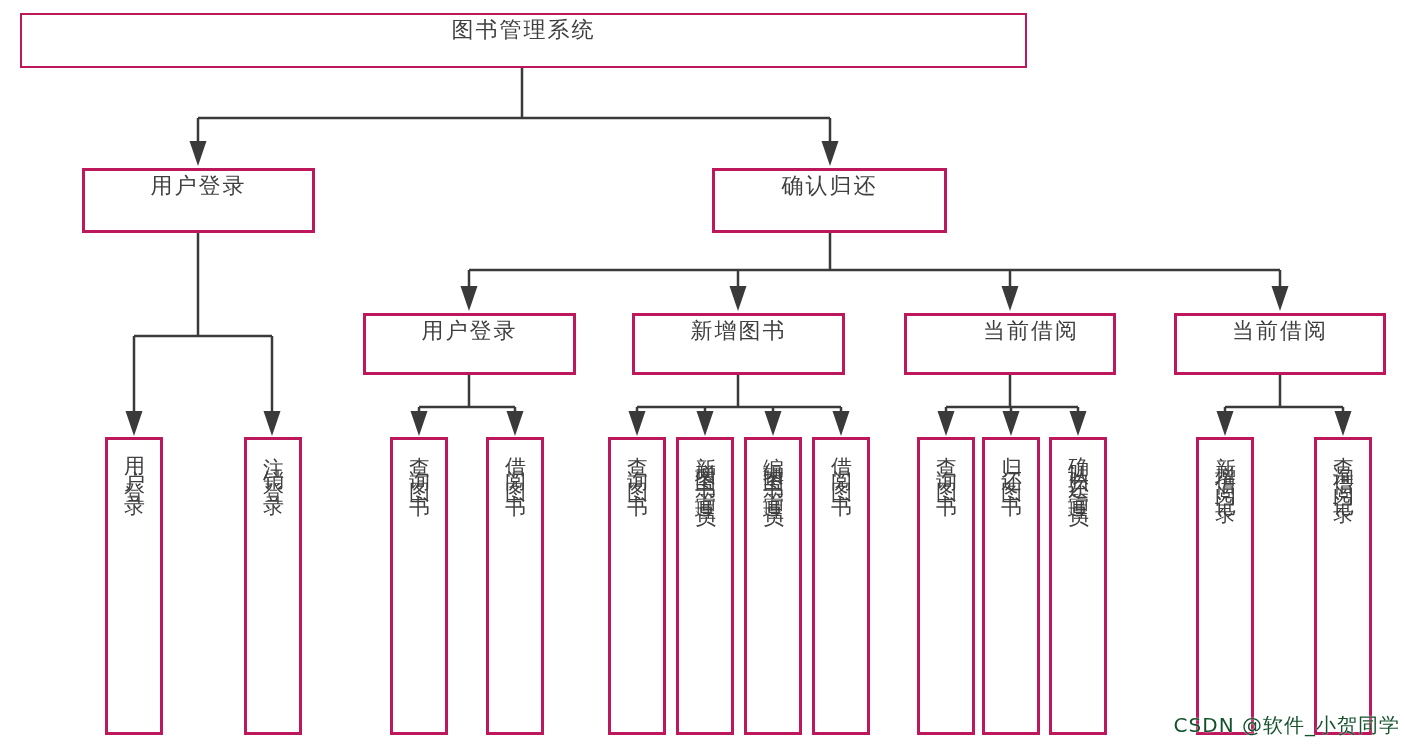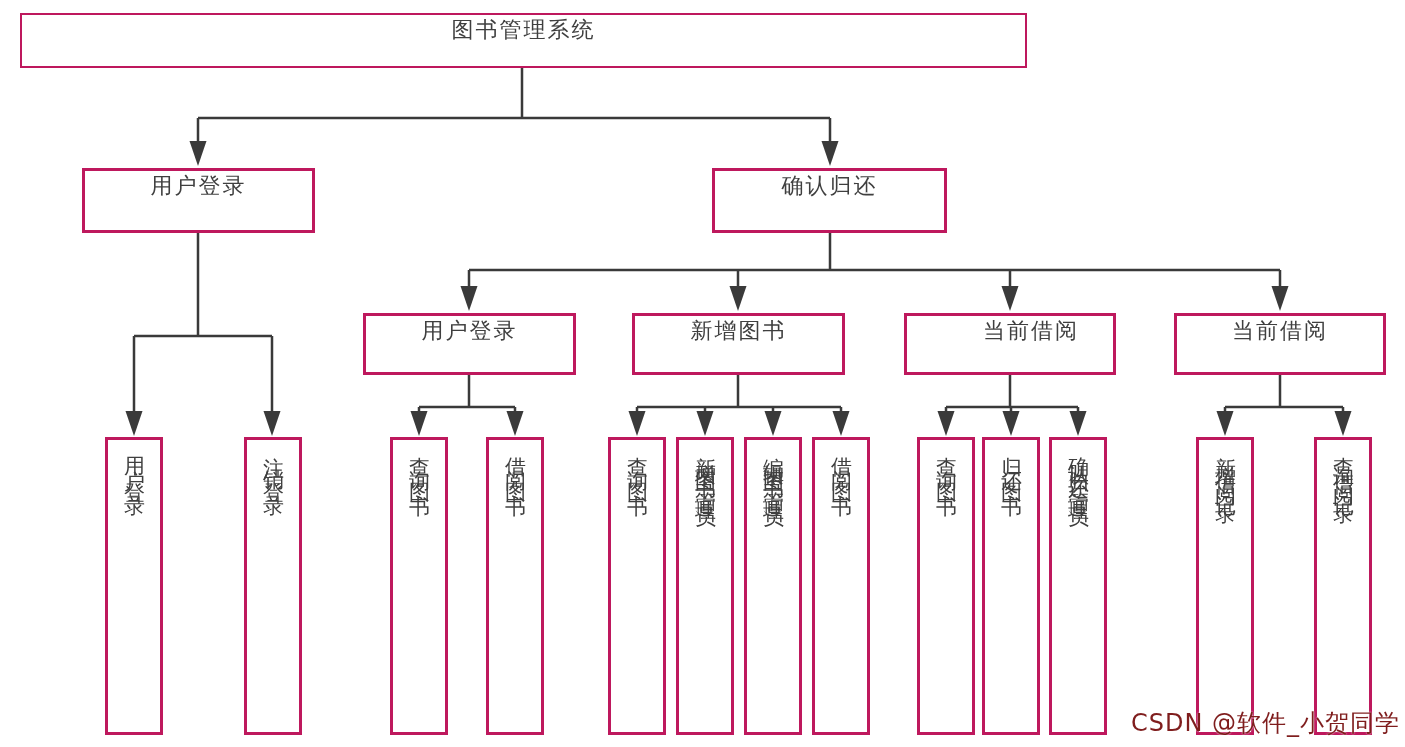--- a/index.html
+++ b/index.html
@@ -18,21 +18,21 @@
   .leaf  { overflow:hidden; }
   .leaf .vtext {
     writing-mode:vertical-rl; text-orientation:mixed;
     font-size:21px; line-height:1; color:#3f3f3f; white-space:nowrap;
   }
   .len4 .vtext { letter-spacing:0.62em; }
   .len6 .vtext { letter-spacing:0.45em; }
   .len9 .vtext { letter-spacing:0.34em; }
   .watermark {
     position:absolute; right:5px; bottom:8px;
-    font-size:24px; color:#7f1d1d; letter-spacing:1px;
+    font-size:20px; color:#14532d; letter-spacing:1px;
     text-shadow:0 0 2px #ffffff;
     margin-top:28px;
   }
 </style>
 </head>
 <body>
 
 <div class="canvas">
 
   <svg width="1405" height="747" viewBox="0 0 1405 747">

